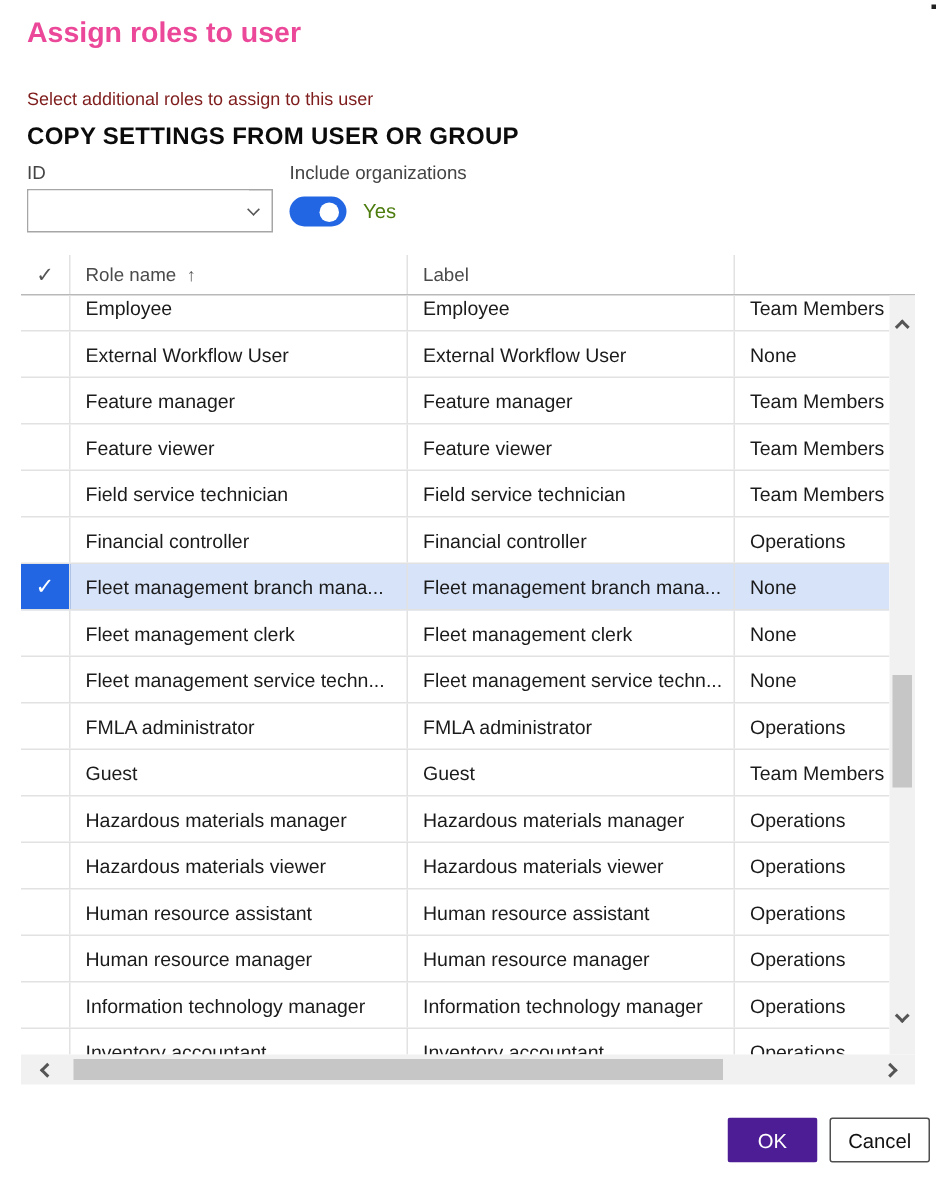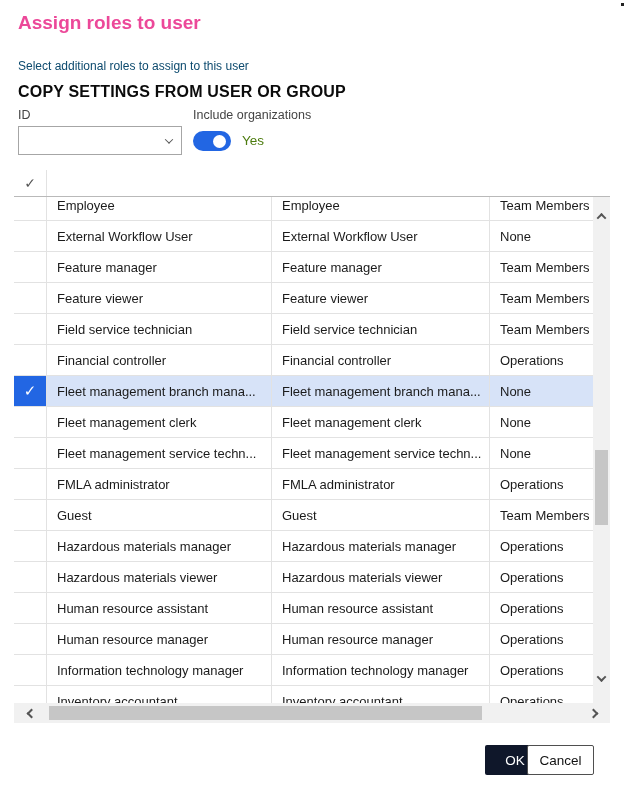--- a/index.html
+++ b/index.html
@@ -2,21 +2,21 @@
 <html><head>
 <meta charset="utf-8">
 <style>
   * { margin:0; padding:0; box-sizing:border-box; }
   html,body { width:630px; height:791px; background:#fff;
     font-family:"Liberation Sans", sans-serif; color:#111; overflow:hidden; }
   .abs { position:absolute; }
 
   
   .dlg-title { left:18px; top:12px; font-size:19px; font-weight:700; color:#ec4899; }
-  .dlg-subtitle { left:18px; top:59px; font-size:12px; color:#0c4a6e; }
+  .dlg-subtitle { left:18px; top:59px; font-size:12px; color:#7f1d1d; }
   .section-header { left:18px; top:83px; font-size:16px; font-weight:700; color:#0b0b0b; letter-spacing:.2px; }
 
   
   .field-label { font-size:12.5px; color:#444; }
   .id-label { left:18px; top:108px; }
   .combo { left:18px; top:126px; width:164px; height:29px; border:1px solid #a6a6a6;
     background:#fff; display:flex; align-items:center; justify-content:flex-end; padding-right:9px; cursor:pointer; }
   .combo input { border:none; outline:none; flex:1; height:100%; font-size:13px; padding-left:6px; min-width:0;
     font-family:"Liberation Sans", sans-serif; }
   .inc-label { left:193px; top:108px; }
@@ -62,21 +62,21 @@
   .vthumb { position:absolute; left:2px; top:253px; width:13px; height:75px; background:#c6c6c6; cursor:pointer; }
   .hscroll { left:14px; top:703px; width:596px; height:20px; background:#f1f1f1; }
   .hscroll .arrow { position:absolute; top:0; height:20px; width:22px; display:flex; align-items:center; justify-content:center; cursor:pointer; }
   .hscroll .arrow.left { left:6px; } .hscroll .arrow.right { right:6px; }
   .hthumb { position:absolute; left:35px; top:3px; width:433px; height:14px; background:#c6c6c6; cursor:pointer; }
 
   
   .btn { height:30px; font-size:13.5px; display:flex; align-items:center; justify-content:center;
     border-radius:2px; cursor:pointer; font-family:"Liberation Sans", sans-serif; }
   .btn-ok { left:485px; top:745px; width:60px; color:#fff; border:1px solid transparent; }
-  .btn-cancel { left:527px; top:745px; width:67px; background:#fff; border:1px solid #4f4f4f; color:#111; }
+  .btn-cancel { left:553px; top:745px; width:67px; background:#fff; border:1px solid #4f4f4f; color:#111; }
 
   .artifact-dot { left:621px; top:3px; width:3px; height:3px; background:#222; }
 </style>
 </head>
 <body>
 
 <div class="abs dlg-title">Assign roles to user</div>
 <div class="abs dlg-subtitle">Select additional roles to assign to this user</div>
 <div class="abs section-header">COPY SETTINGS FROM USER OR GROUP</div>
 
@@ -89,20 +89,27 @@
 <div class="abs toggle" id="orgToggle" style="background: rgb(34, 102, 227);">
   <span class="knob"></span>
 </div>
 <div class="abs toggle-text">Yes</div>
 
 <div class="abs grid">
   <div class="grid-header">
     <div class="hc col-check">
       <span>✓</span>
     </div>
+    <div class="hc col-role">
+      <span>Role name</span>
+      <span class="sort-arrow">↑</span>
+    </div>
+    <div class="hc col-label">
+      <span>Label</span>
+    </div>
   </div>
 </div>
 
 <div class="abs grid-body">
   <div class="rows-inner" id="rowsInner">
       <div class="grid-row">
         <div class="cell c-check"></div>
         <div class="cell c-role">Employee</div>
         <div class="cell c-label">Employee</div>
         <div class="cell c-license">Team Members</div>
@@ -219,16 +226,16 @@
 <div class="abs hscroll">
   <div class="arrow left">
       <span class="chev left"></span>
     </div>
   <div class="hthumb"></div>
   <div class="arrow right">
       <span class="chev right"></span>
     </div>
 </div>
 
-<div class="abs btn btn-ok" id="okBtn" style="background: #0f172a;">OK</div>
+<div class="abs btn btn-ok" id="okBtn" style="background: #4c1d95;">OK</div>
 <div class="abs btn btn-cancel">Cancel</div>
 
 <div class="abs artifact-dot"></div>
 
 </body></html>

